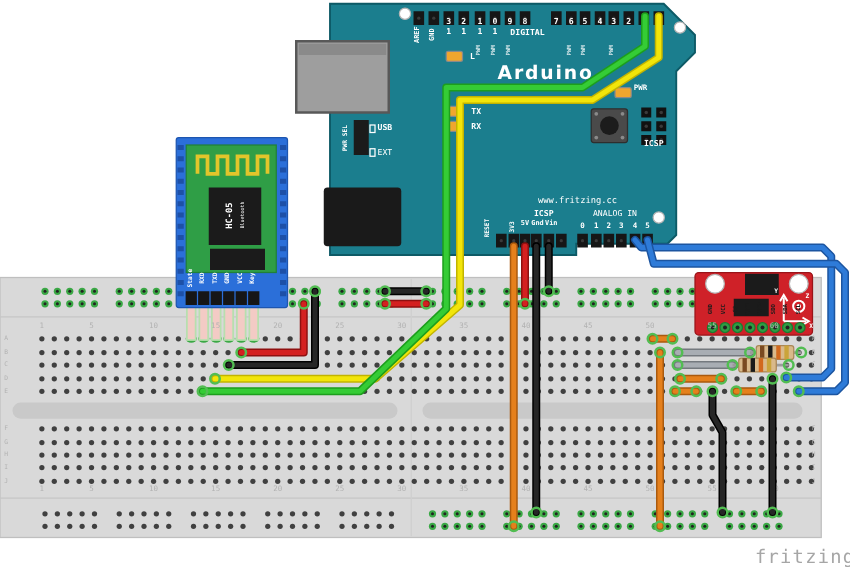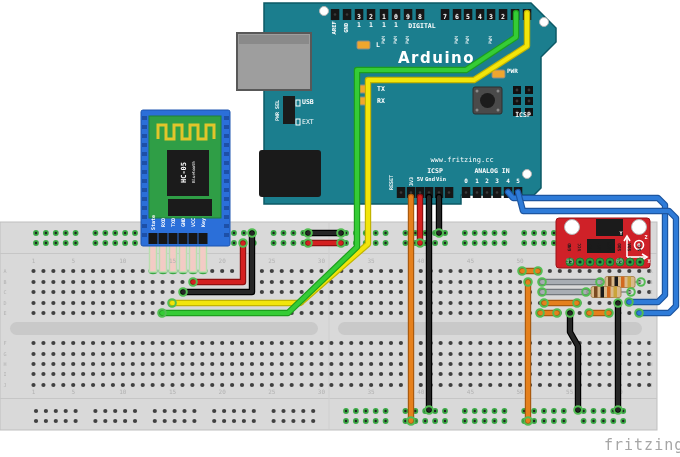--- a/index.html
+++ b/index.html
@@ -1201,21 +1201,21 @@
           <circle cx="640" cy="262" r="1.6" fill="#222"></circle>
         </g>
     </g>
   </svg>
 
   <div id="labels" class="abs" style="left:0;top:0;width:680px;height:457px;">
     <div class="lbl ctr" style="left:392px;top:23px;width:60px;font-size:6.5px;font-weight:bold;">DIGITAL</div>
     <div class="lbl" style="left:398px;top:51px;font-size:15px;font-weight:bold;letter-spacing:1.5px;font-family:'DejaVu Sans',sans-serif;">Arduino</div>
     <div class="lbl ctr" style="left:422px;top:157px;width:80px;font-size:7px;">www.fritzing.cc</div>
     <div class="lbl ctr" style="left:410px;top:168px;width:50px;font-size:6.5px;font-weight:bold;">ICSP</div>
-    <div class="lbl ctr" style="left:462px;top:168px;width:60px;font-size:6.5px;font-weight:bold;">ANALOG IN</div>
+    <div class="lbl ctr" style="left:462px;top:168px;width:60px;font-size:6.5px;font-weight:normal;">ANALOG IN</div>
     <div class="lbl" style="left:507px;top:68px;font-size:6px;font-weight:bold;">PWR</div>
     <div class="lbl ctr" style="left:508px;top:112px;width:30px;font-size:6.5px;font-weight:bold;">ICSP</div>
     <div class="lbl" style="left:302px;top:99px;font-size:6.5px;font-weight:bold;">USB</div>
     <div class="lbl" style="left:302px;top:119px;font-size:6.5px;font-weight:normal;">EXT</div>
     <div id="gen-labels">
         <div class="lbl ctr" style="left: 23.5px; top: 258px; width: 20px; font-size: 6px; color: rgb(178, 178, 178);">1</div>
         <div class="lbl ctr" style="left: 23.5px; top: 389px; width: 20px; font-size: 6px; color: rgb(178, 178, 178);">1</div>
         <div class="lbl ctr" style="left: 63.22px; top: 258px; width: 20px; font-size: 6px; color: rgb(178, 178, 178);">5</div>
         <div class="lbl ctr" style="left: 63.22px; top: 389px; width: 20px; font-size: 6px; color: rgb(178, 178, 178);">5</div>
         <div class="lbl ctr" style="left: 112.87px; top: 258px; width: 20px; font-size: 6px; color: rgb(178, 178, 178);">10</div>

